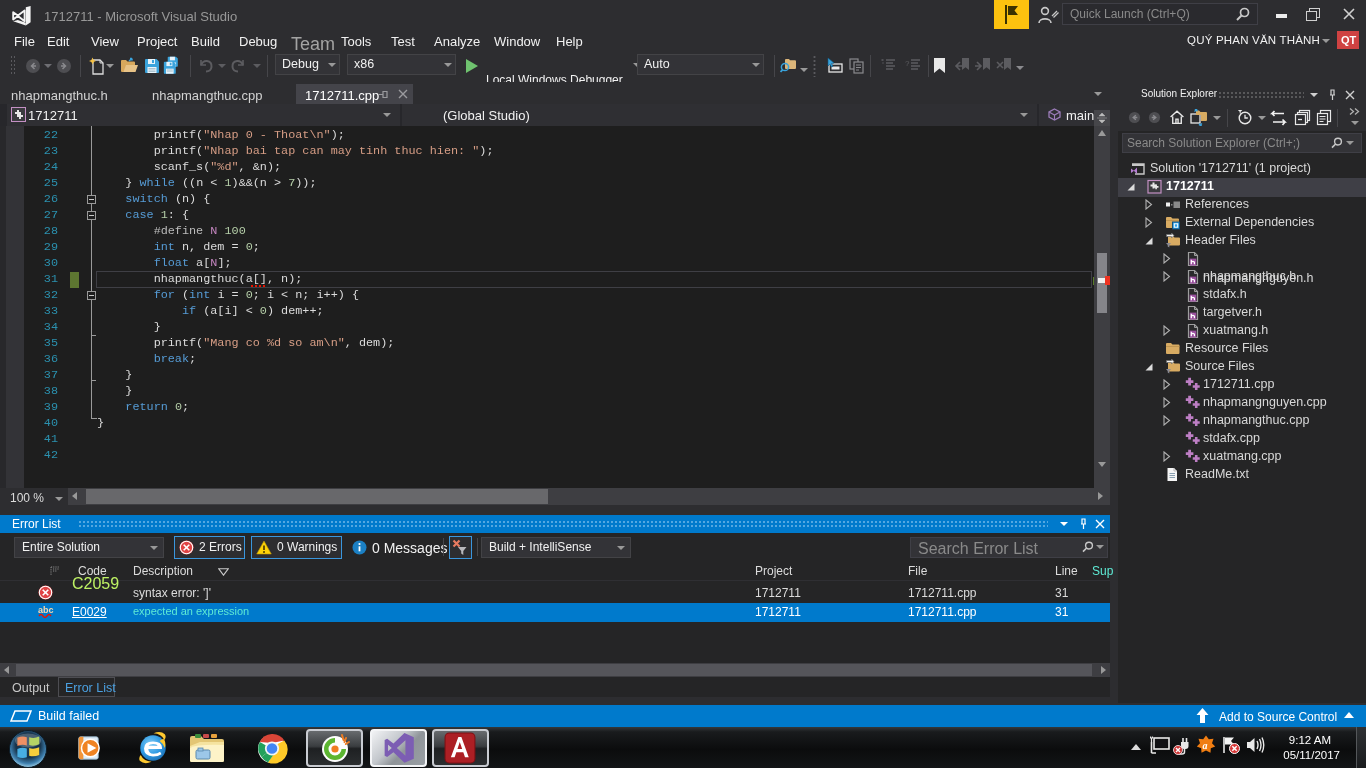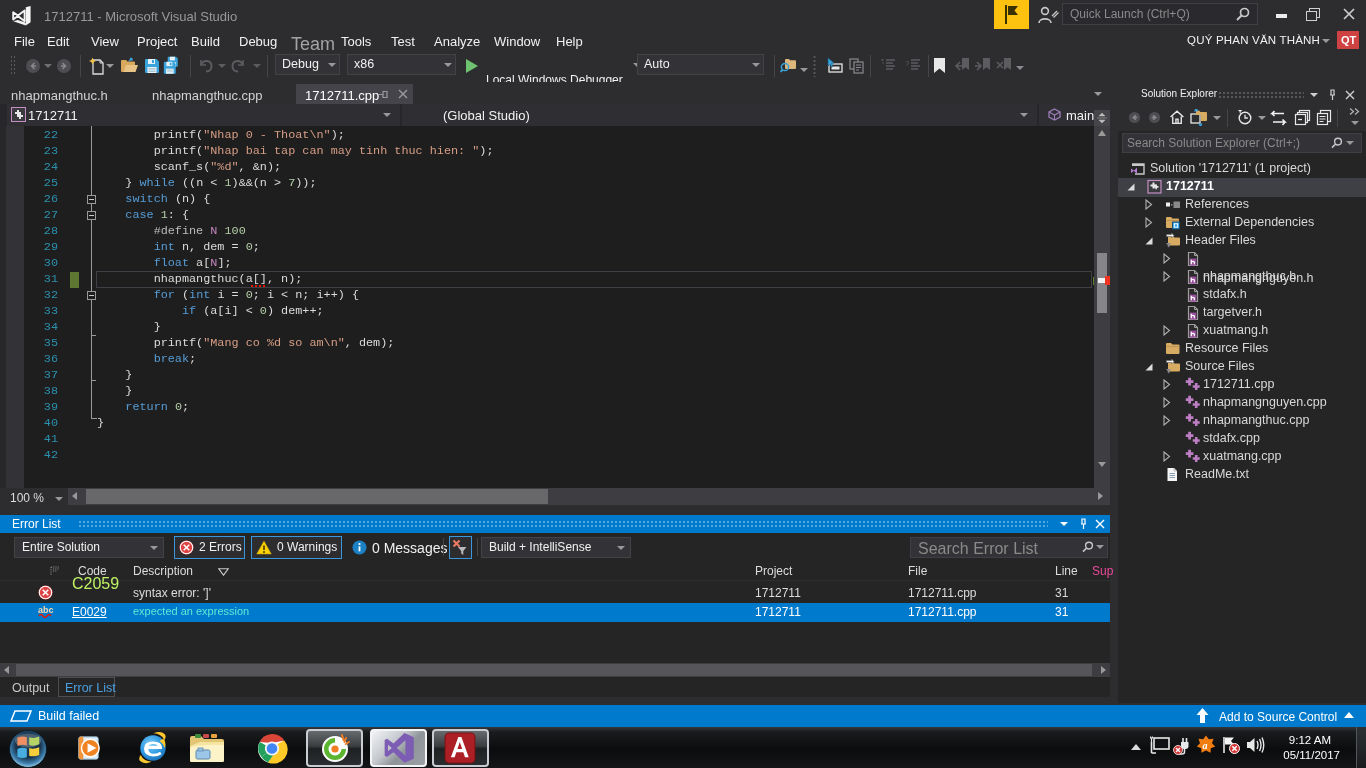--- a/index.html
+++ b/index.html
@@ -327,21 +327,21 @@
         <path d="M1 2 L9 2 M1 2 L1 10 M3 4 L9 4 M3 6 L7 6" stroke="#8a8a8a" stroke-width="1" stroke-dasharray="1.2 1"></path>
       </svg>
 <div class="t" style="left:78px;top:49px;font-size:12px;color:#dcdcdc;">Code</div>
 <div class="t" style="left:133px;top:49px;font-size:12px;color:#dcdcdc;">Description</div>
 <svg class="abs" style="left:218px;top:53px" width="11" height="8" viewBox="0 0 11 8">
         <path d="M0.8 0.8 L10.2 0.8 L5.5 7.2 Z" fill="none" stroke="#c8c8c8" stroke-width="1.1"></path>
       </svg>
 <div class="t" style="left:755px;top:49px;font-size:12px;color:#dcdcdc;">Project</div>
 <div class="t" style="left:908px;top:49px;font-size:12px;color:#dcdcdc;">File</div>
 <div class="t" style="left:1055px;top:49px;font-size:12px;color:#dcdcdc;">Line</div>
-<div class="t" style="left:1092px;top:49px;font-size:12px;color:#ec4899;">Sup</div>
+<div class="t" style="left:1092px;top:49px;font-size:12px;color:#5eead4;">Sup</div>
 
 <svg class="abs" style="left:38px;top:70px" width="15" height="15" viewBox="0 0 15 15">
         <circle cx="7.5" cy="7.5" r="7" fill="#e04344"></circle>
         <circle cx="7.5" cy="7.5" r="6.2" fill="none" stroke="#fff" stroke-width="1.1"></circle>
         <path d="M4.7 4.7 L10.3 10.3 M10.3 4.7 L4.7 10.3" stroke="#fff" stroke-width="1.6"></path>
       </svg>
 <div class="t" style="left:72px;top:60px;font-size:16px;color:#bef264;">C2059</div>
 <div class="t" style="left:133px;top:71px;font-size:12px;color:#dcdcdc;">syntax error: ']'</div>
 <div class="t" style="left:755px;top:71px;font-size:12px;color:#dcdcdc;">1712711</div>
 <div class="t" style="left:908px;top:71px;font-size:12px;color:#dcdcdc;">1712711.cpp</div>

